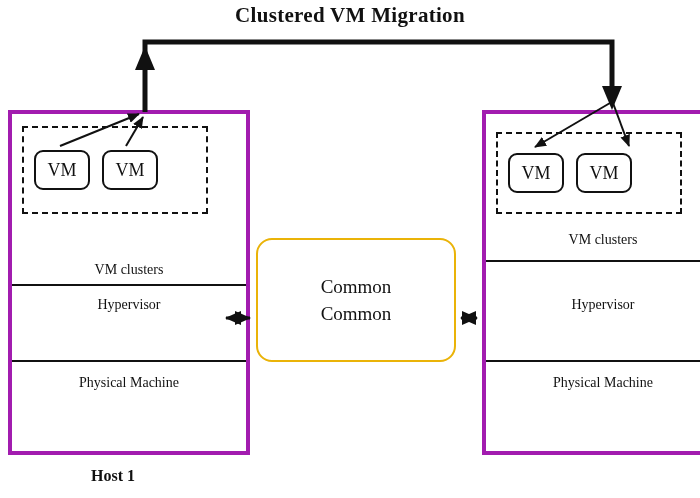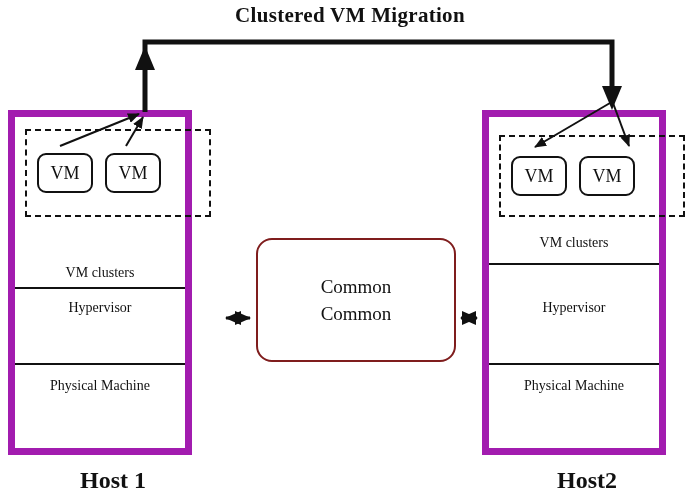--- a/index.html
+++ b/index.html
@@ -29,23 +29,23 @@
     text-align: center;
     font-weight: bold;
     font-size: 21px;
     letter-spacing: 0.3px;
     z-index: 2;
   }
 
   .host-box {
     position: absolute;
     top: 110px;
-    width: 184px;
+    width: 242px;
     height: 345px;
-    border: 7px solid #a21caf;
+    border: 4px solid #a21caf;
     background: #ffffff;
     z-index: 1;
   }
   .host-left  { left: 8px; }
   .host-right { left: 482px; }
 
   .cluster-dashed {
     position: absolute;
     left: 10px;
     width: 186px;
@@ -85,40 +85,40 @@
     height: 0;
     border-top: 2px solid #111;
   }
 
   .manager {
     position: absolute;
     left: 256px;
     top: 238px;
     width: 200px;
     height: 124px;
-    border: 2px solid #7f1d1d;
+    border: 2px solid #eab308;
     border-radius: 16px;
     background: #fff;
     display: flex;
     flex-direction: column;
     align-items: center;
     justify-content: center;
     font-size: 19px;
     line-height: 27px;
     text-align: center;
     z-index: 1;
   }
 
   .host-name {
     position: absolute;
     top: 467px;
     width: 210px;
     text-align: center;
     font-weight: bold;
-    font-size: 24px;
+    font-size: 16px;
   }
 </style>
 </head>
 <body>
 
 <div class="canvas">
 
   <svg class="arrows" width="700" height="498" viewBox="0 0 700 498" aria-hidden="true">
     <defs>
       <marker id="ah-thin" markerUnits="userSpaceOnUse" markerWidth="12" markerHeight="10" refX="11" refY="5" orient="auto-start-reverse" viewBox="0 0 12 10">
@@ -168,15 +168,14 @@
     <div class="divider" style="top:246px"></div>
     <div class="section-label" style="top:261px">Physical Machine</div>
   </div>
 
   <div class="manager">
     <div>Common</div>
     <div>Common</div>
   </div>
 
   <div class="host-name" style="left:8px">Host 1</div>
-  <div class="host-name" style="left:482px">Host2</div>
 
 </div>
 
 </body></html>

